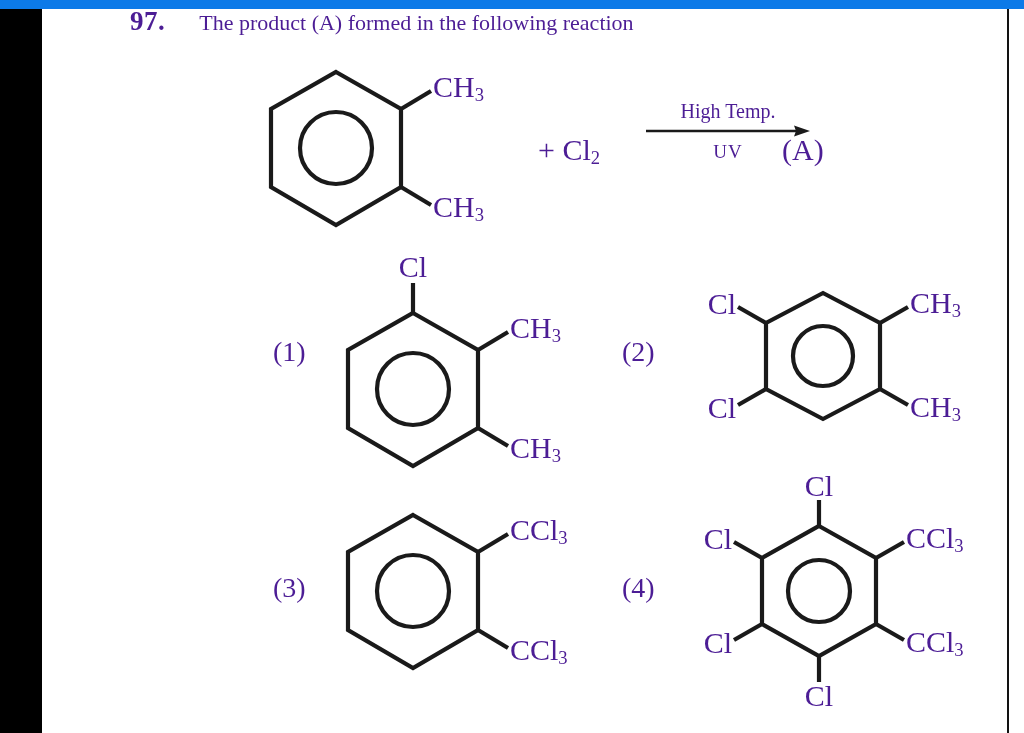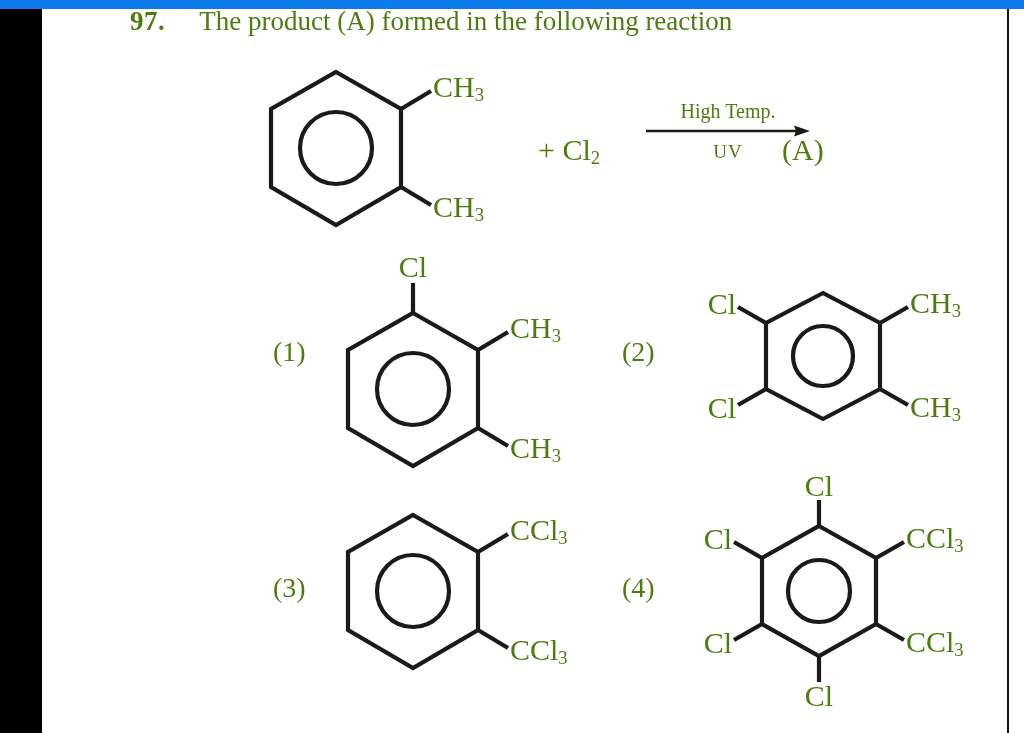--- a/index.html
+++ b/index.html
@@ -7,21 +7,21 @@
     padding: 0;
     background: #ffffff;
   }
   #page {
     position: relative;
     width: 1024px;
     height: 733px;
     overflow: hidden;
     background: #ffffff;
     font-family: "Liberation Serif", "DejaVu Serif", serif;
-    color: #4d7c0f;
+    color: #4c1d95;
   }
   
   #topbar {
     position: absolute;
     left: 0; top: 0;
     width: 1024px;
     height: 9px;
     background: #0c7ae8;
   }
   
@@ -56,21 +56,21 @@
     width: 810px;
     display: flex;
     align-items: baseline;
   }
   #qnum {
     font-weight: bold;
     font-size: 27px;
     letter-spacing: .5px;
   }
   #qtext {
-    font-size: 27px;
+    font-size: 22px;
     margin-left: 34px;
     white-space: nowrap;
   }
 
   
   .struct {
     position: absolute;
   }
   .ring {
     position: absolute;

